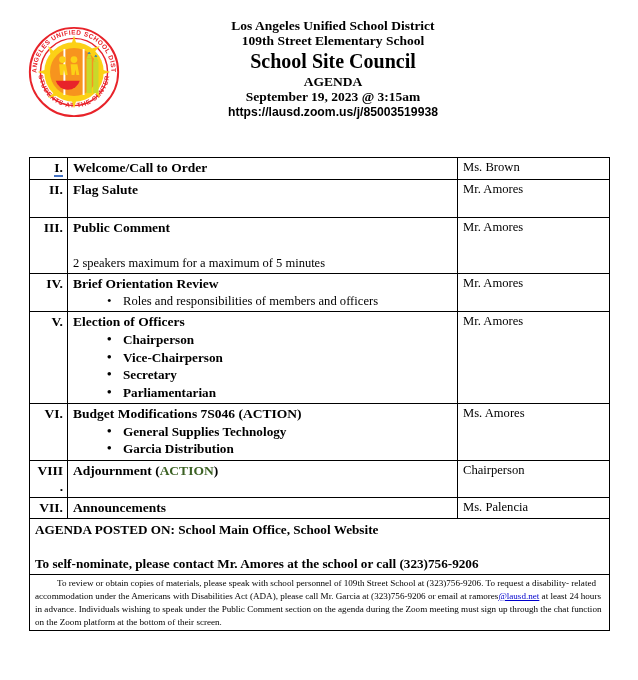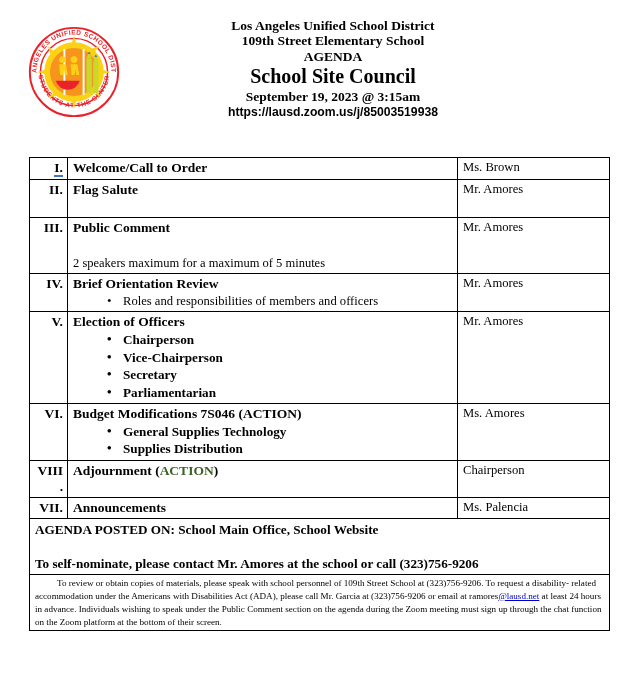--- a/index.html
+++ b/index.html
@@ -217,22 +217,22 @@
           <rect x="140" y="78" width="11" height="66" fill="#c8d92b"></rect>
           <polygon points="140,78 151,78 145.5,64" fill="#c8d92b"></polygon>
           <polygon points="142,68 149,68 145.5,64" fill="#1b75bb"></polygon>
         </g>
       </svg>
     </div>
 
     <div class="header-text">
       <div class="h-line h-district">Los Angeles Unified School District</div>
       <div class="h-line h-school">109th Street Elementary School</div>
+      <div class="h-line h-title">School Site Council</div>
       <div class="h-line h-agenda">AGENDA</div>
-      <div class="h-line h-title">School Site Council</div>
       <div class="h-line h-date">September 19, 2023 @ 3:15am</div>
       <div class="h-sans">https://lausd.zoom.us/j/85003519938</div>
     </div>
   </div>
 
   <div class="table-wrap">
     <table class="agenda">
       <colgroup>
         <col class="c-num">
           <col class="c-item">
@@ -283,21 +283,21 @@
               </ul>
             </td>
             <td class="who">Mr. Amores</td>
           </tr>
           <tr>
             <td class="num">VI.</td>
             <td class="item">
               <div class="item-title">Budget Modifications 7S046 (ACTION)</div>
               <ul class="bul bold">
                 <li>General Supplies Technology</li>
-                <li>Supplies Distribution</li>
+                <li>Garcia Distribution</li>
               </ul>
             </td>
             <td class="who">Ms. Amores</td>
           </tr>
           <tr style="height: 28px;">
             <td class="num">VIII.</td>
             <td class="item">
               <div class="item-title">Adjournment (<span class="action-green">ACTION</span>)</div>
             </td>
             <td class="who">Chairperson</td>

